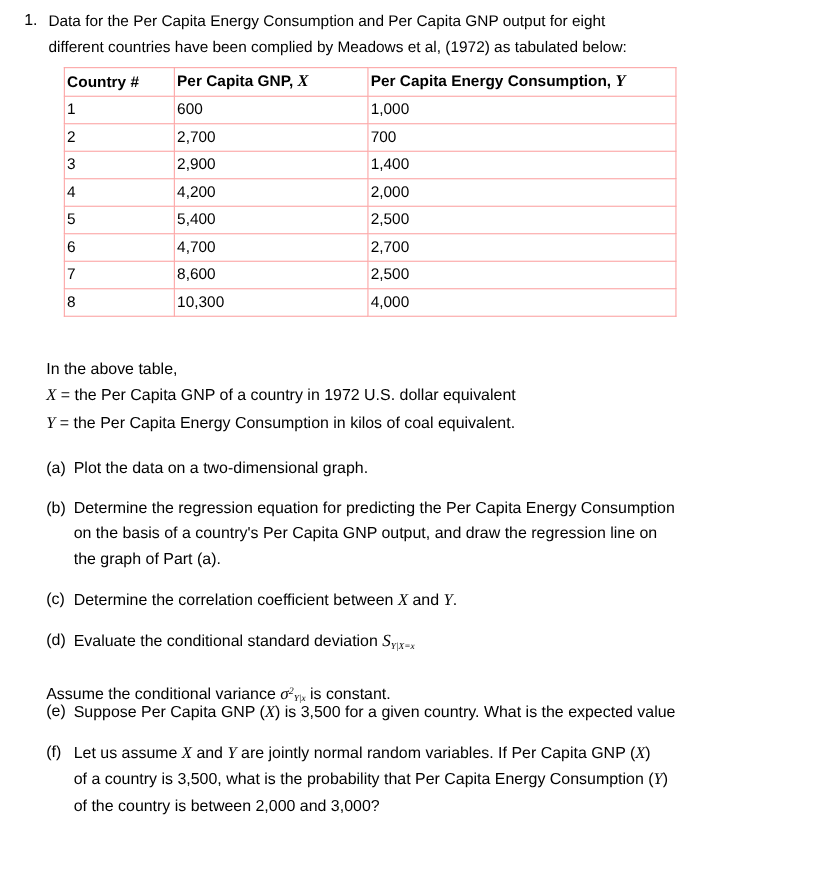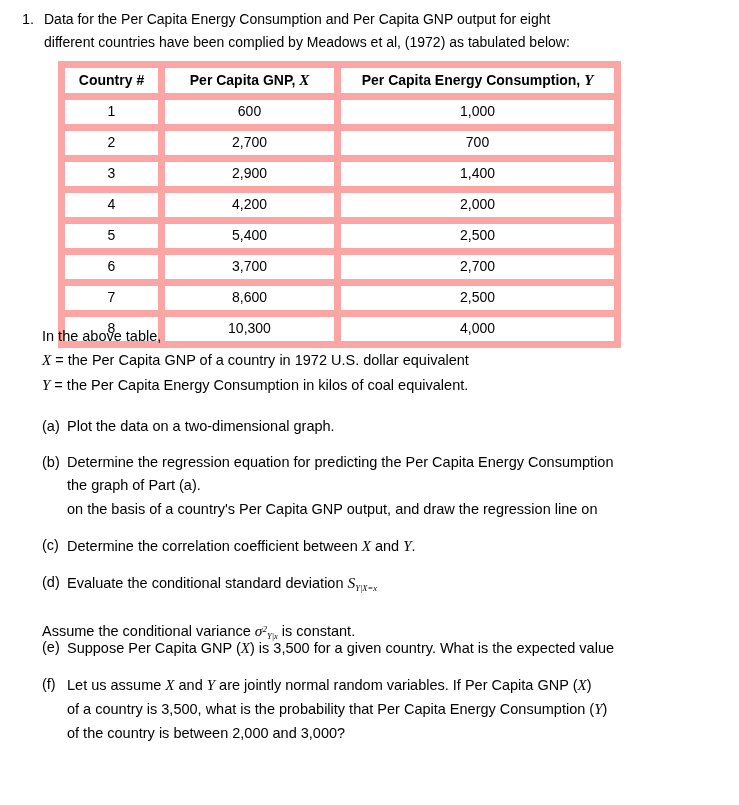--- a/index.html
+++ b/index.html
@@ -54,22 +54,22 @@
   .data-table {
     position: absolute;
     left: 58px;
     top: 61px;
     width: 556px;
     border-collapse: collapse;
     table-layout: fixed;
   }
   .data-table th,
   .data-table td {
-    border: 7px solid #fca5a5;
-    text-align: center;
+    border: 1px solid #fca5a5;
+    text-align: left;
     font-size: 14px;
     height: 24px;
     padding: 0 2px;
     vertical-align: middle;
   }
   .data-table th {
     font-weight: bold;
     height: 25px;
   }
   .col-country { width: 100px; }
@@ -207,21 +207,21 @@
         <td>4,200</td>
         <td>2,000</td>
       </tr>
       <tr>
         <td>5</td>
         <td>5,400</td>
         <td>2,500</td>
       </tr>
       <tr>
         <td>6</td>
-        <td>3,700</td>
+        <td>4,700</td>
         <td>2,700</td>
       </tr>
       <tr>
         <td>7</td>
         <td>8,600</td>
         <td>2,500</td>
       </tr>
       <tr>
         <td>8</td>
         <td>10,300</td>
@@ -242,22 +242,22 @@
       <div class="q-label">(a)</div>
       <div class="q-body">
         <span class="l">Plot the data on a two-dimensional graph.</span>
       </div>
     </div>
 
     <div class="q-item">
       <div class="q-label">(b)</div>
       <div class="q-body">
         <span class="l">Determine the regression equation for predicting the Per Capita Energy Consumption</span>
+        <span class="l">on the basis of a country's Per Capita GNP output, and draw the regression line on</span>
         <span class="l">the graph of Part (a).</span>
-        <span class="l">on the basis of a country's Per Capita GNP output, and draw the regression line on</span>
       </div>
     </div>
 
     <div class="q-item">
       <div class="q-label">(c)</div>
       <div class="q-body">
         <span>Determine the correlation coefficient between </span><span class="mvar">X</span><span> and </span><span class="mvar">Y</span><span>.</span>
       </div>
     </div>
 

